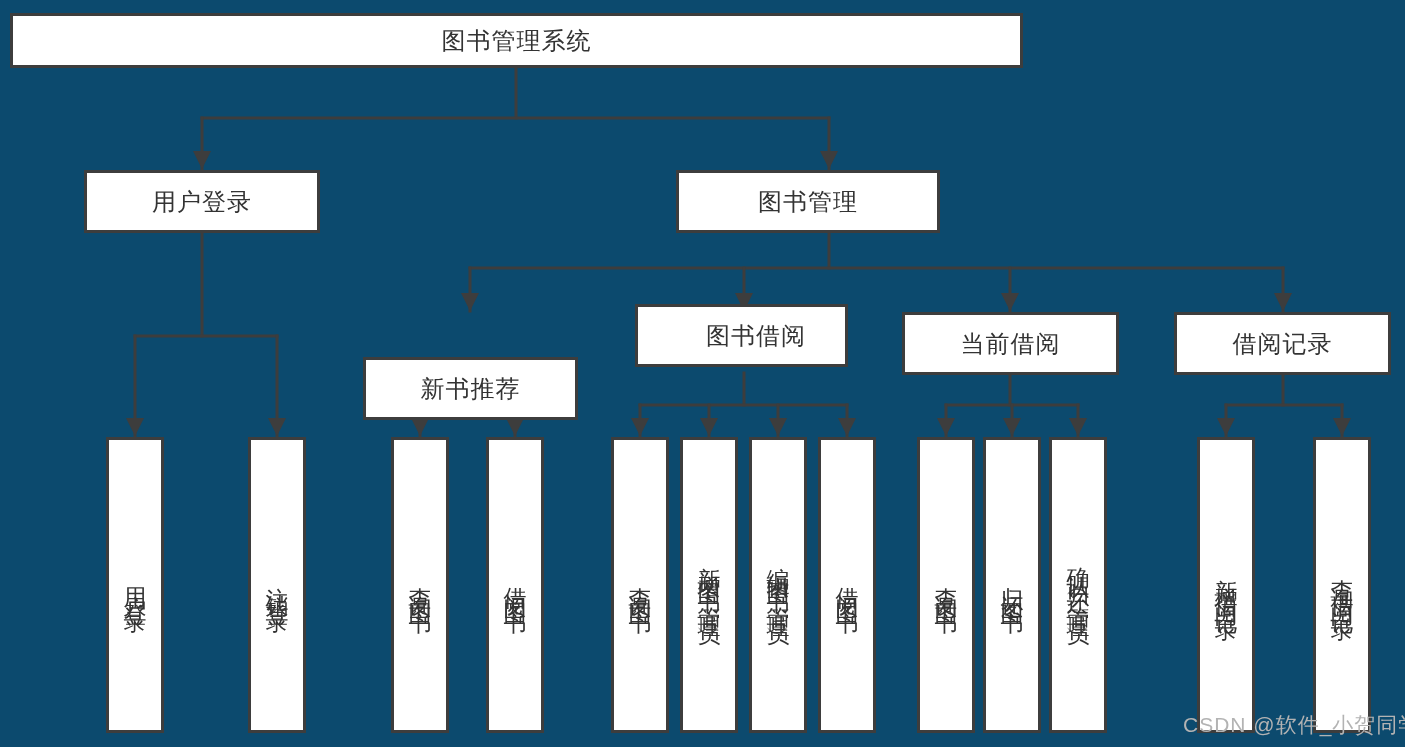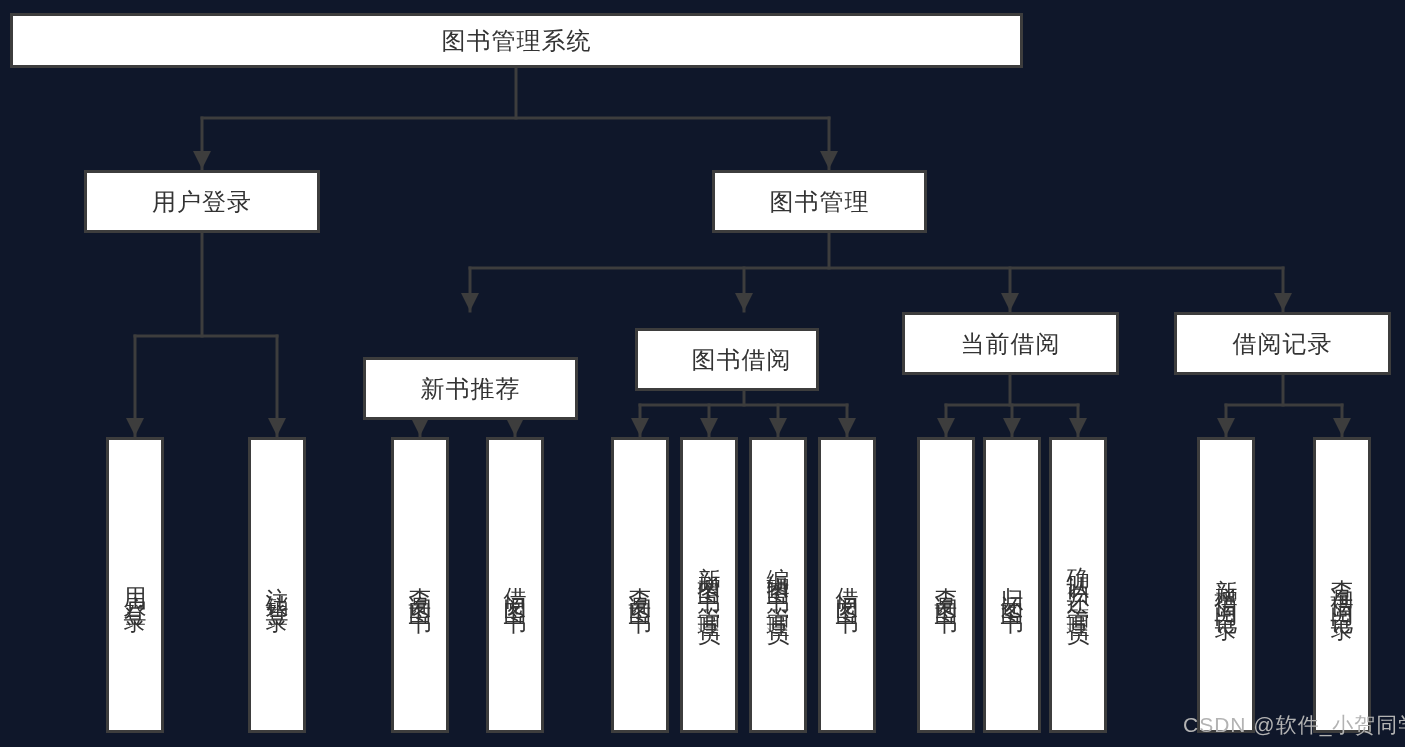--- a/index.html
+++ b/index.html
@@ -1,20 +1,20 @@
 <!DOCTYPE html>
 <html><head>
 <meta charset="utf-8">
 <style>
   html, body { margin: 0; padding: 0; background: #ffffff; }
   .stage {
     position: relative;
     width: 1405px;
     height: 747px;
-    background: #0f172a;
+    background: #0c4a6e;
     overflow: hidden;
     font-family: "Liberation Sans", "DejaVu Sans", sans-serif;
   }
   .wires {
     position: absolute;
     left: 0; top: 0;
     z-index: 1;
   }
   .node, .leaf {
     position: absolute;
@@ -103,28 +103,28 @@
     </g>
   </svg>
 
   <div class="node" style="left:10px; top:13px; width:1013px; height:55px;">
     <span>图书管理系统</span>
   </div>
 
   <div class="node" style="left:84px; top:170px; width:236px; height:63px;">
     <span>用户登录</span>
   </div>
-  <div class="node" style="left:712px; top:170px; width:215px; height:63px;">
+  <div class="node" style="left:676px; top:170px; width:264px; height:63px;">
     <span>图书管理</span>
   </div>
 
   <div class="node" style="left:363px; top:312px; width:215px; height:63px;margin-top:45px;">
     <span>新书推荐</span>
   </div>
-  <div class="node" style="left:635px; top:328px; width:184px; height:63px;padding-left:29px;">
+  <div class="node" style="left:635px; top:304px; width:213px; height:63px;padding-left:29px;">
     <span>图书借阅</span>
   </div>
   <div class="node" style="left:902px; top:312px; width:217px; height:63px;">
     <span>当前借阅</span>
   </div>
   <div class="node" style="left:1174px; top:312px; width:217px; height:63px;">
     <span>借阅记录</span>
   </div>
 
   <div class="leaf" style="left:106px;">

